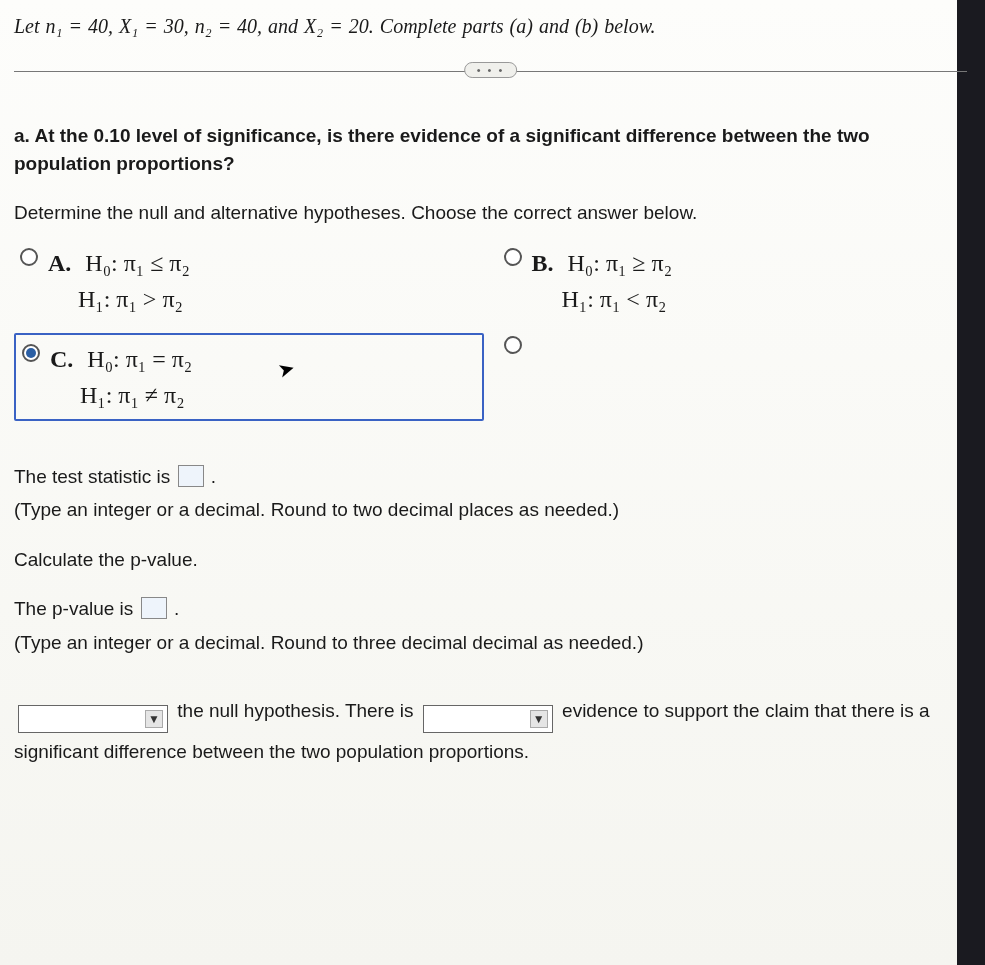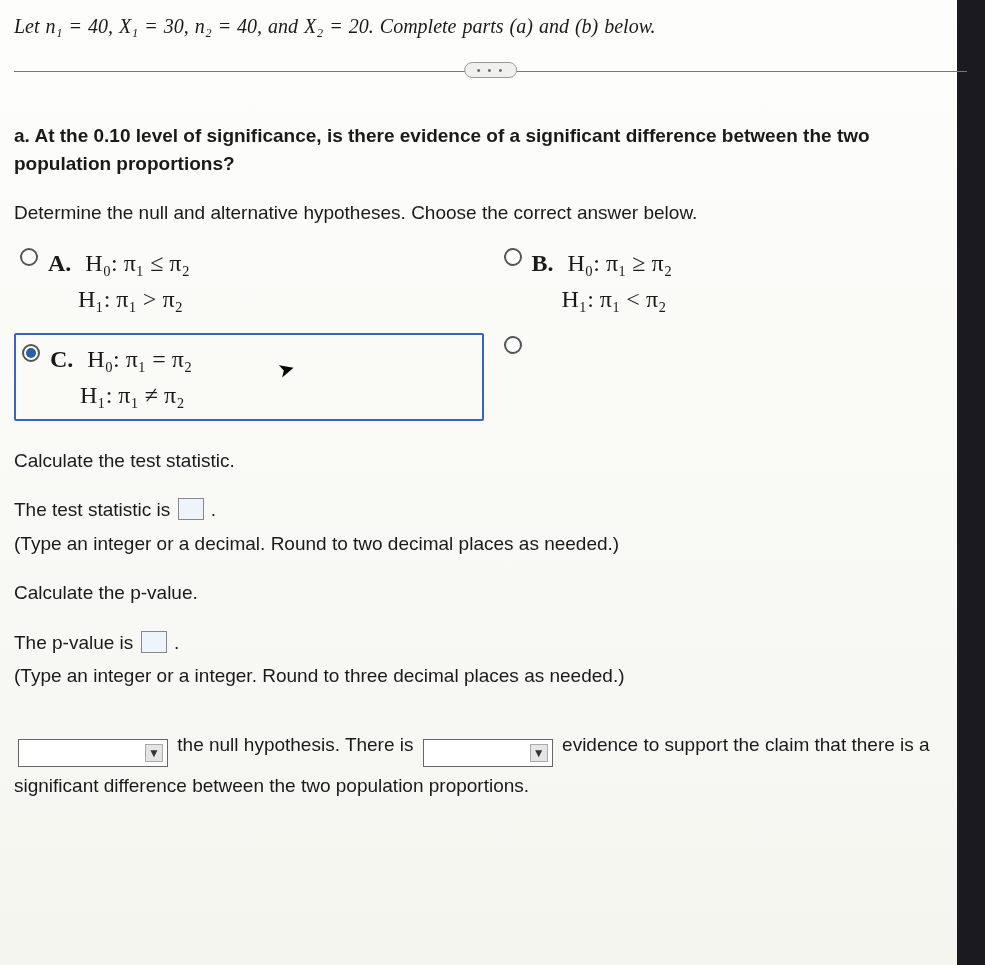--- a/index.html
+++ b/index.html
@@ -161,38 +161,37 @@
         <span style="margin-left:30px; display:inline-block;">H₁: π₁ ≠ π₂</span>
       </div>
       <span class="cursor">➤</span>
     </div>
 
     <div class="mc-item">
       <div class="radio"></div>
     </div>
   </div>
 
-  <div class="line">Calculate the test statistic.</div>
   <div style="height:16px;"></div>
   <div class="line">
     <span>The test statistic is </span>
     <span class="input-box"></span>
     <span>.</span>
   </div>
   <div class="line">(Type an integer or a decimal. Round to two decimal places as needed.)</div>
   <div style="height:16px;"></div>
 
   <div class="line">Calculate the p-value.</div>
   <div style="height:16px;"></div>
   <div class="line">
     <span>The p-value is </span>
     <span class="input-box"></span>
     <span>.</span>
   </div>
-  <div class="line">(Type an integer or a integer. Round to three decimal places as needed.)</div>
+  <div class="line">(Type an integer or a decimal. Round to three decimal decimal as needed.)</div>
   <div style="height:16px;"></div>
 
   <div style="height:14px;"></div>
   <div class="line" style="line-height:2;">
     <span class="dropdown small">
       <span class="dd-arrow">▼</span>
     </span>
     <span> the null hypothesis. There is </span>
     <span class="dropdown med">
       <span class="dd-arrow">▼</span>

